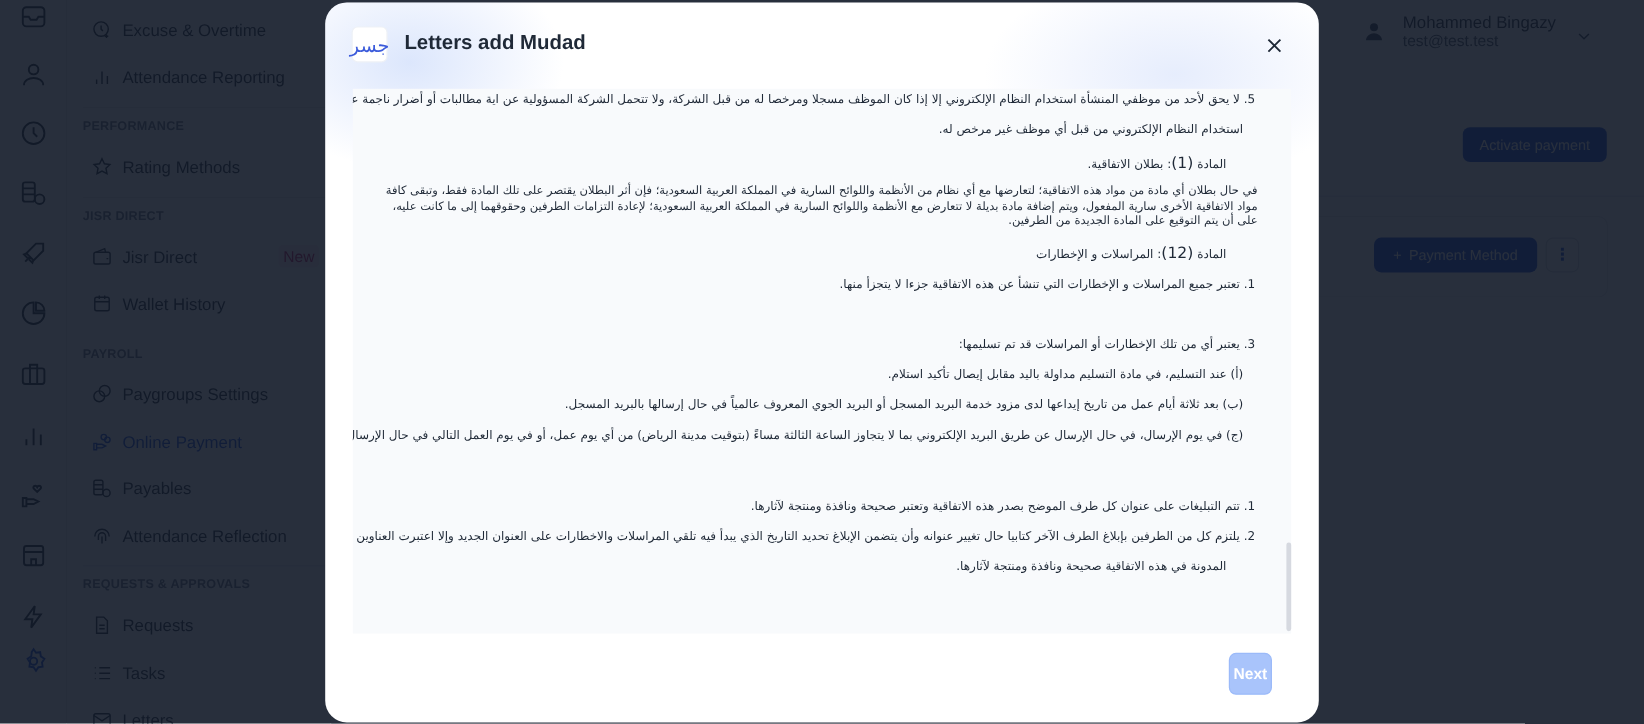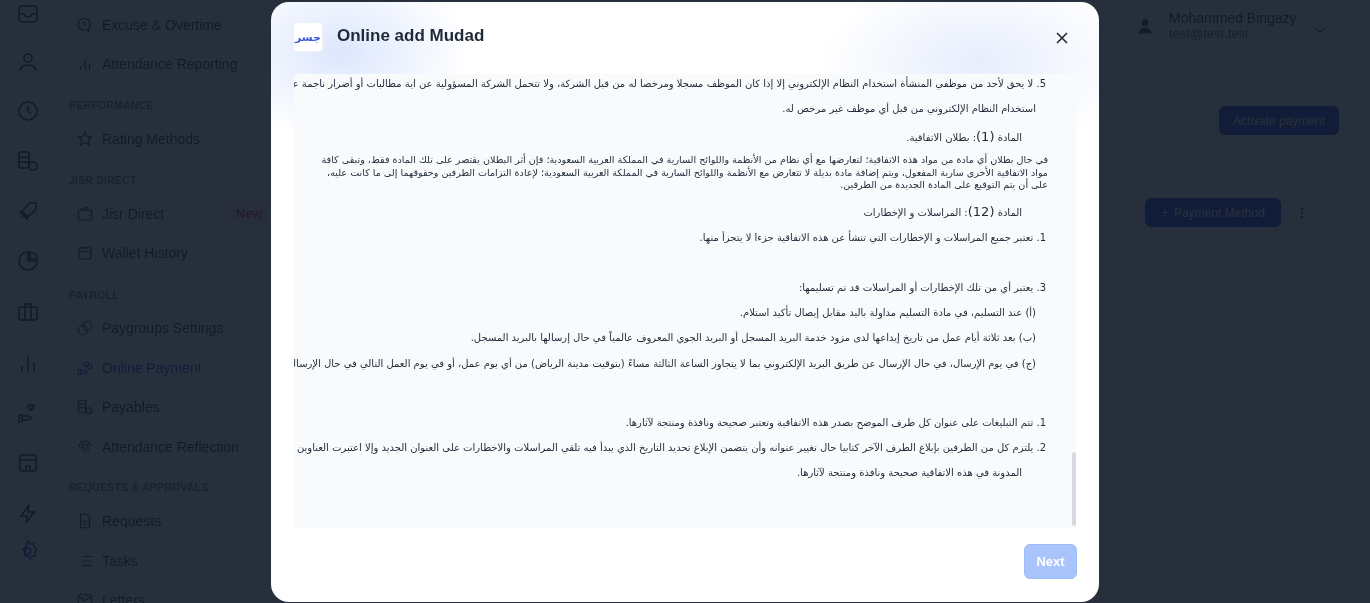--- a/index.html
+++ b/index.html
@@ -35,39 +35,39 @@
     .btn-kebab { position: absolute; left: 1288px; top: 198px; width: 28px; height: 29px; border: 1px solid #d1d5db; border-radius: 6px; display: flex; align-items: center; justify-content: center; color: #1d4ed8; font-size: 14px; font-weight: bold; }
 
     .overlay { position: absolute; inset: 0; background: rgba(17, 24, 39, 0.9); }
 
     
     .modal { position: absolute; left: 271px; top: 2px; width: 828px; height: 600px; background: #ffffff; border-radius: 18px; overflow: hidden; }
     .modal-glow-l { position: absolute; left: -60px; top: -40px; width: 260px; height: 180px; background: radial-gradient(ellipse at center, rgba(191, 210, 250, 0.55) 0%, rgba(255,255,255,0) 70%); pointer-events: none; }
     .modal-glow-r { position: absolute; right: -40px; top: -30px; width: 320px; height: 180px; background: radial-gradient(ellipse at center, rgba(200, 215, 250, 0.45) 0%, rgba(255,255,255,0) 70%); pointer-events: none; }
     .modal-header { position: absolute; left: 0; top: 0; width: 828px; height: 70px; }
     .logo-box { position: absolute; left: 23px; top: 21px; width: 28px; height: 28px; background: #fff; border-radius: 4px; display: flex; align-items: center; justify-content: center; box-shadow: 0 0 0 1px #eef1f6; }
-    .logo-text { font-family: "DejaVu Sans", sans-serif; font-size: 11px; font-weight: bold; color: #3b5bdb; letter-spacing: -1px; }
+    .logo-text { font-family: "DejaVu Sans", sans-serif; font-size: 16px; font-weight: normal; color: #3b5bdb; letter-spacing: -1px; }
     .modal-title { position: absolute; left: 66px; top: 24px; font-family: "Liberation Sans", sans-serif; font-size: 17px; font-weight: bold; color: #1f2937; }
     .close-btn { position: absolute; left: 781px; top: 26px; width: 20px; height: 20px; display: flex; align-items: center; justify-content: center; color: #1f2937; cursor: pointer; }
     .close-btn svg { width: 12px; height: 12px; }
 
     .terms-box { position: absolute; left: 23px; top: 72px; width: 782px; height: 454px; background: #f8fafc; }
     .terms-scroll { position: absolute; left: 0; top: 0; width: 778px; height: 454px; overflow: hidden; }
     .scrollbar-track { position: absolute; left: 778px; top: 0; width: 4px; height: 454px; background: transparent; }
     .scrollbar-thumb { position: absolute; left: 0; top: 378px; width: 4px; height: 74px; background: #d6d9e0; border-radius: 2px; }
 
     .ar { position: absolute; right: 24px; direction: rtl; text-align: right; font-family: "DejaVu Sans", sans-serif; font-size: 10px; color: #1f2937; white-space: nowrap; }
     .ar.wrap { white-space: normal; }
     .ar b { font-size: 13px; font-weight: normal; }
 
     .agree-row { position: absolute; left: 23px; top: 424px; display: flex; align-items: center; }
     .checkbox { width: 14px; height: 16px; border: 1.5px solid #3b6fe0; border-radius: 3px; background: #fff; margin-right: 10px; cursor: pointer; }
     .agree-label { font-family: "Liberation Sans", sans-serif; font-size: 13px; color: #1f2937; }
 
-    .next-btn { position: absolute; left: 753px; top: 542px; width: 53px; height: 35px; background: #a9c4fb; color: #ffffff; border-radius: 6px; font-family: "Liberation Sans", sans-serif; font-size: 13px; font-weight: bold; display: flex; align-items: center; justify-content: center; border: 1px solid #9bbaf9; }
+    .next-btn { position: absolute; left: 753px; top: 542px; width: 36px; height: 35px; background: #a9c4fb; color: #ffffff; border-radius: 6px; font-family: "Liberation Sans", sans-serif; font-size: 13px; font-weight: bold; display: flex; align-items: center; justify-content: center; border: 1px solid #9bbaf9; }
   </style>
 </head>
 <body>
 
 <div class="app">
 
   <div class="icon-rail">
     <div class="rail-icon" style="top:2px">
       <svg viewBox="0 0 24 24" fill="none" stroke="currentColor" stroke-width="1.6">
           <rect x="3" y="4" width="18" height="16" rx="3"></rect>
@@ -289,21 +289,21 @@
 <div class="overlay"></div>
 
 <div class="modal">
   <div class="modal-glow-l"></div>
   <div class="modal-glow-r"></div>
 
   <div class="modal-header">
     <div class="logo-box">
       <span class="logo-text">جسر</span>
     </div>
-    <div class="modal-title">Online add Mudad</div>
+    <div class="modal-title">Letters add Mudad</div>
     <div class="close-btn">
       <svg viewBox="0 0 12 12" fill="none" stroke="currentColor" stroke-width="1.6">
           <path d="M1 1l10 10M11 1L1 11"></path>
         </svg>
     </div>
   </div>
 
   <div class="terms-box">
     <div class="terms-scroll">
       <div class="ar" style="top:4px; right:26px;">5. لا يحق لأحد من موظفي المنشأة استخدام النظام الإلكتروني إلا إذا كان الموظف مسجلا ومرخصا له من قبل الشركة، ولا تتحمل الشركة المسؤولية عن اية مطالبات أو أضرار ناجمة عن</div>

